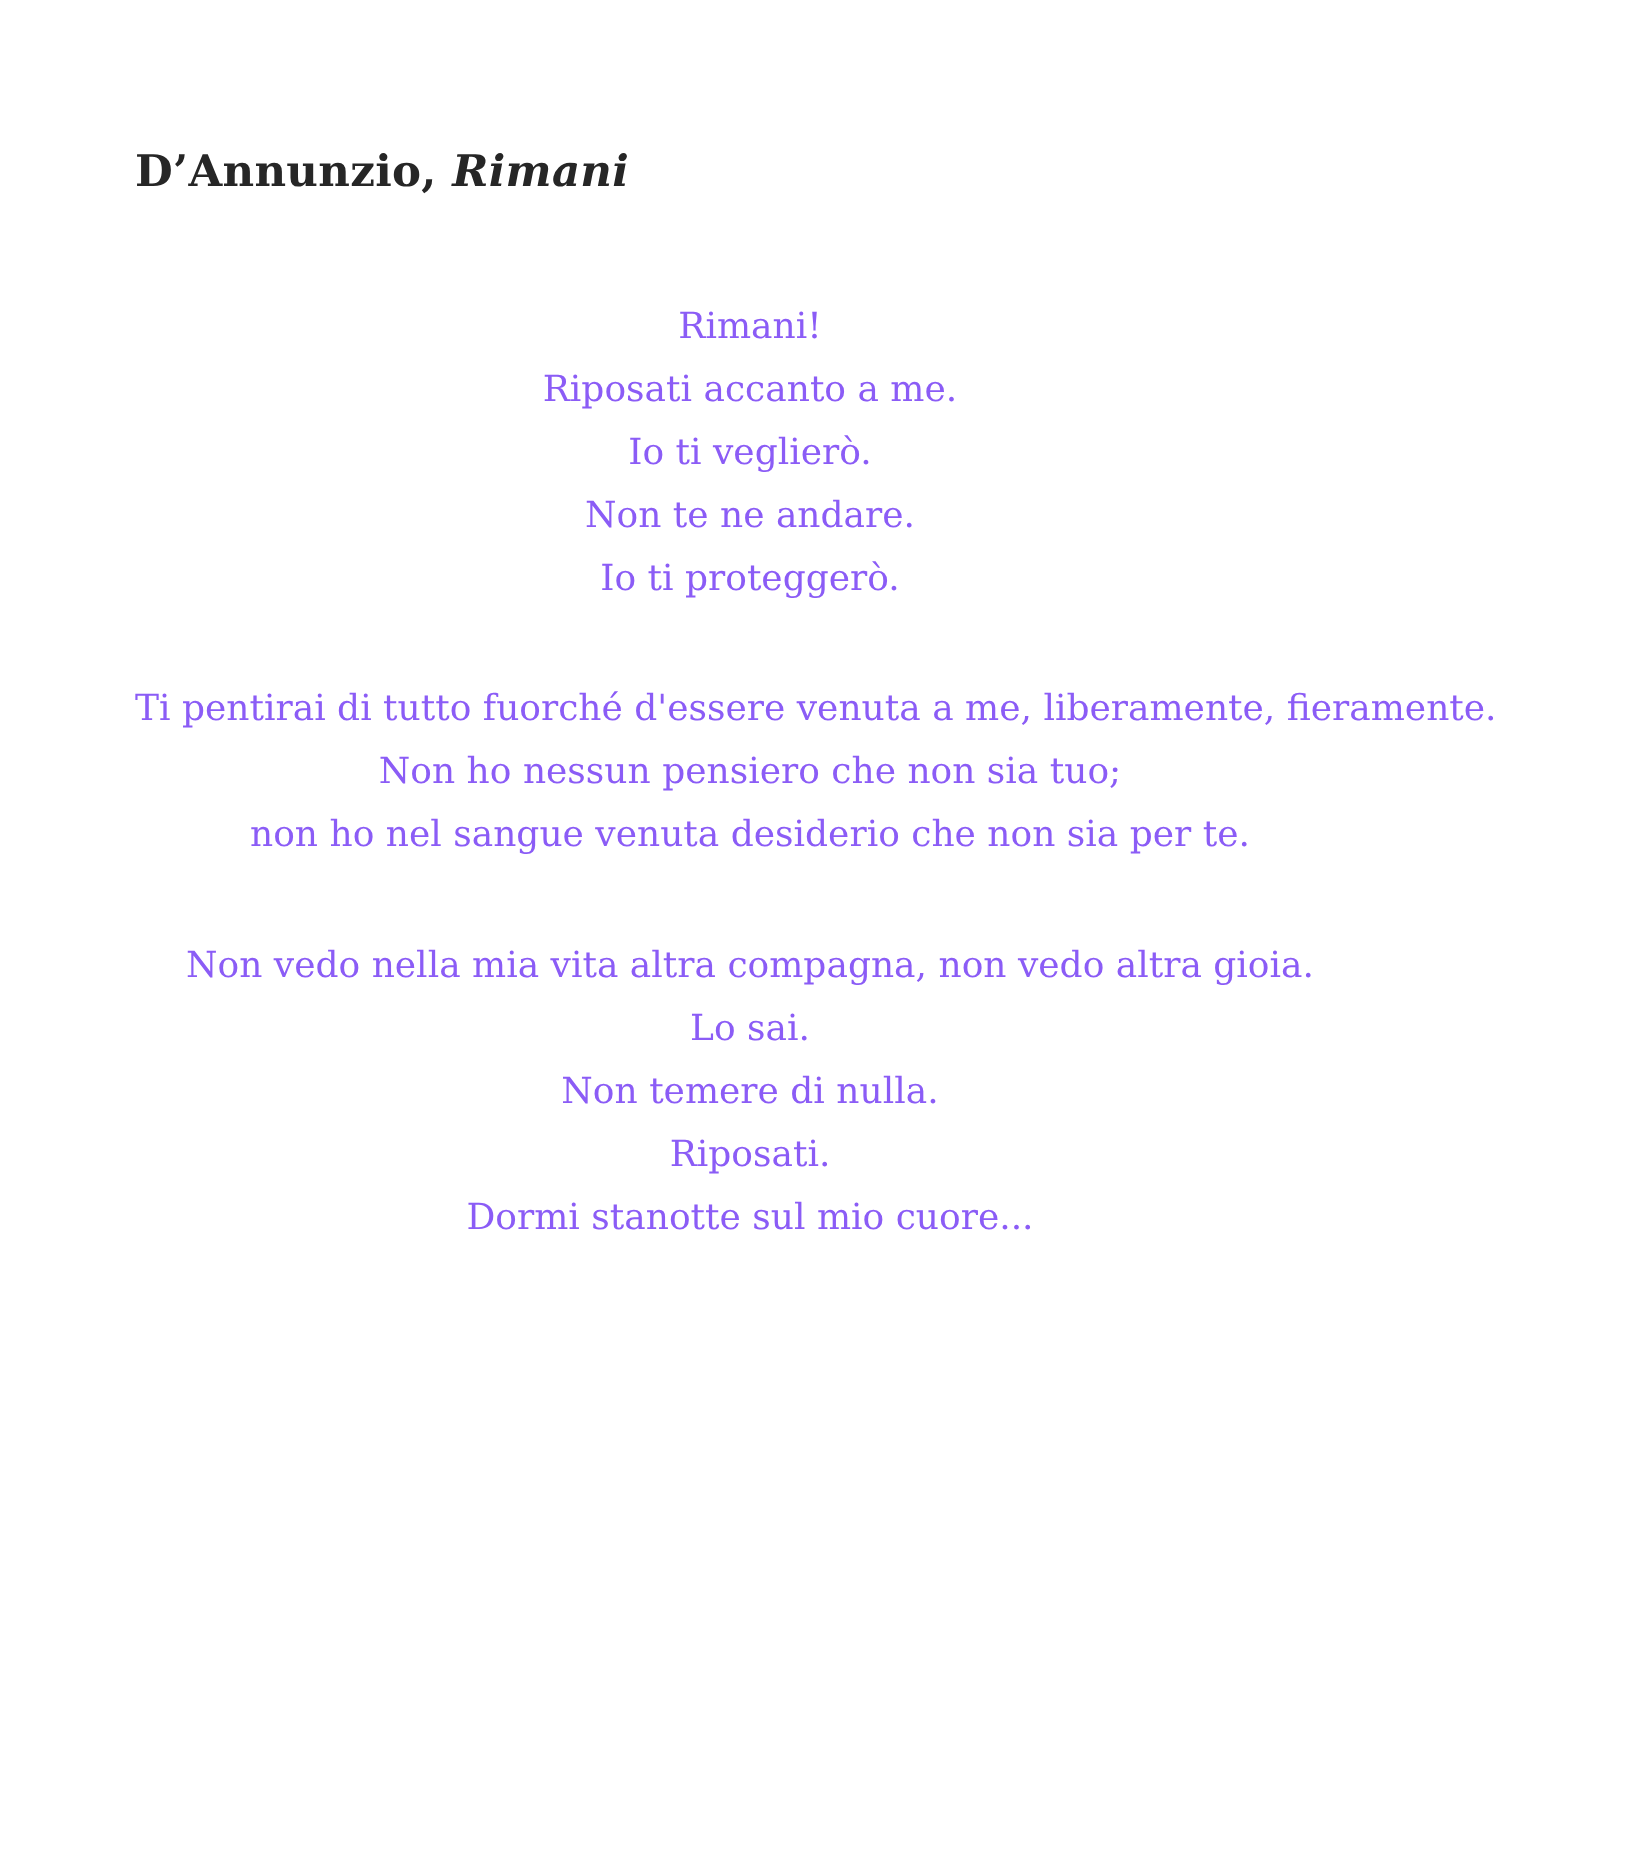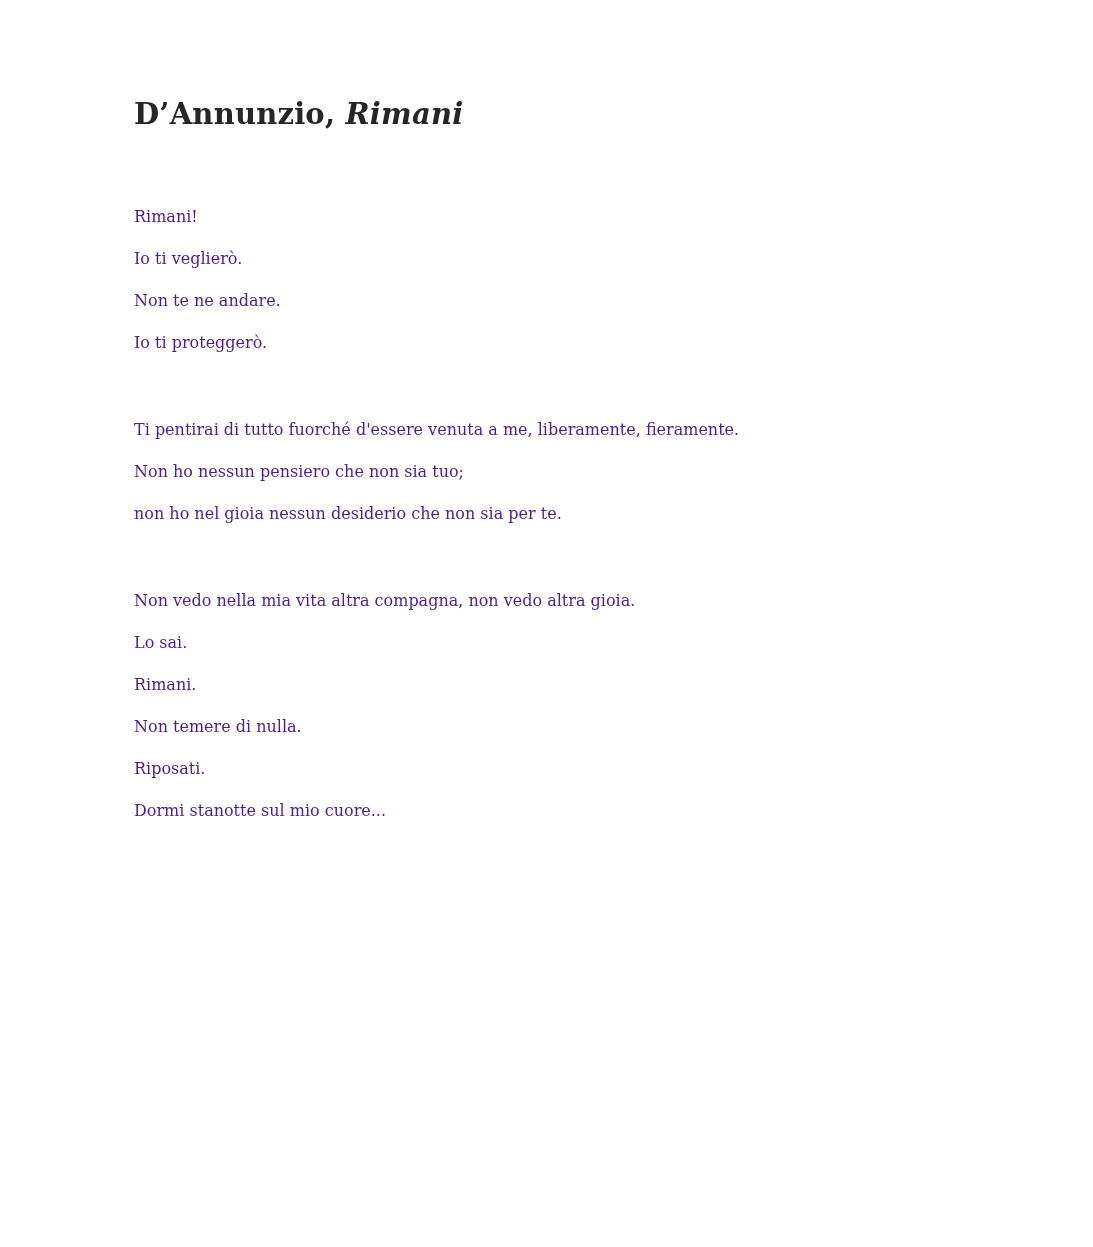--- a/index.html
+++ b/index.html
@@ -8,65 +8,65 @@
     height: 1247px;
     background: #ffffff;
     font-family: "DejaVu Serif", "Liberation Serif", serif;
     color: #2b2b2b;
   }
   .page {
     width: 1000px;
     height: 1247px;
     padding: 96px 90px 0 90px;
     overflow: hidden;
-    margin-left: 44px;
   }
   .doc-title {
     font-size: 29px;
     font-weight: bold;
     line-height: 36px;
     letter-spacing: 0.2px;
     margin-bottom: 64px;
     color: #262626;
   }
   .doc-title .work-title {
     font-style: italic;
   }
   .stanza {
     margin-bottom: 45px;
   }
   .poem-line {
-    font-size: 16px;
+    font-size: 24px;
     line-height: 42px;
-    color: #4c1d95;
+    color: #8b5cf6;
     white-space: pre;
+    text-align: center;
   }
 </style>
 </head>
 <body>
 
 <div class="page">
 
   <h1 class="doc-title"><span>D’Annunzio,</span><span> </span><span class="work-title">Rimani</span></h1>
 
   <div class="stanza">
     <p class="poem-line">Rimani!</p>
+    <p class="poem-line">Riposati accanto a me.</p>
     <p class="poem-line">Io ti veglierò.</p>
     <p class="poem-line">Non te ne andare.</p>
     <p class="poem-line">Io ti proteggerò.</p>
   </div>
 
   <div class="stanza">
     <p class="poem-line">Ti pentirai di tutto fuorché d'essere venuta a me, liberamente, fieramente.</p>
     <p class="poem-line">Non ho nessun pensiero che non sia tuo;</p>
-    <p class="poem-line">non ho nel gioia nessun desiderio che non sia per te.</p>
+    <p class="poem-line">non ho nel sangue venuta desiderio che non sia per te.</p>
   </div>
 
   <div class="stanza">
     <p class="poem-line">Non vedo nella mia vita altra compagna, non vedo altra gioia.</p>
     <p class="poem-line">Lo sai.</p>
-    <p class="poem-line">Rimani.</p>
     <p class="poem-line">Non temere di nulla.</p>
     <p class="poem-line">Riposati.</p>
     <p class="poem-line">Dormi stanotte sul mio cuore...</p>
   </div>
 
 </div>
 
 </body></html>

